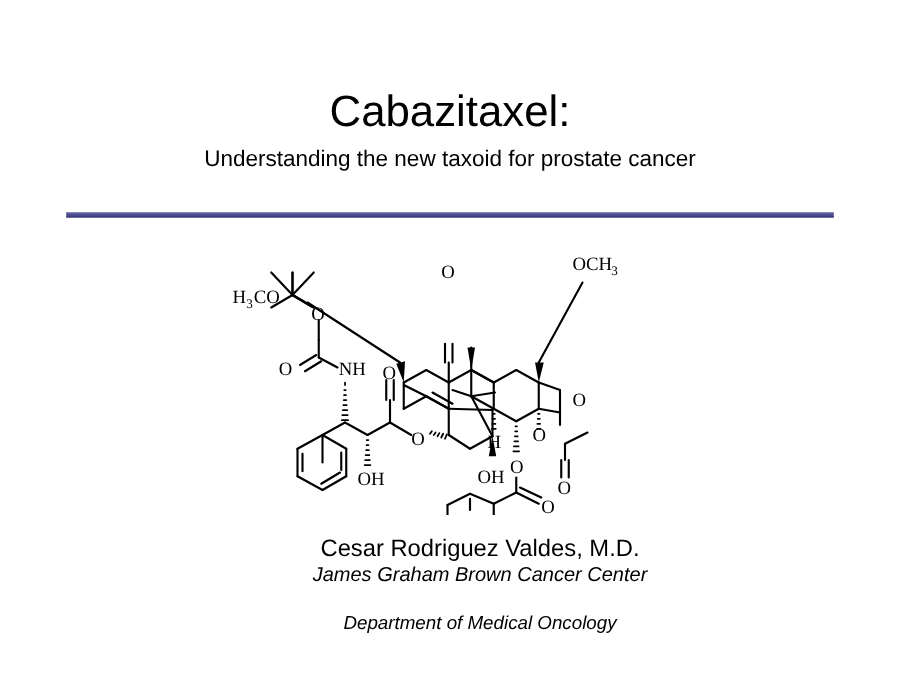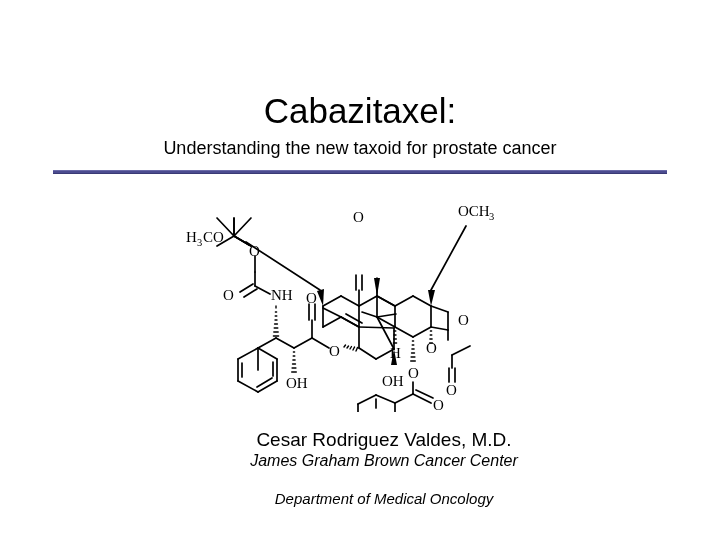--- a/index.html
+++ b/index.html
@@ -20,21 +20,21 @@
     inset: 0;
     width: 720px;
     height: 540px;
     background: #ffffff;
   }
 
   
   .title-block {
     position: absolute;
     left: 0;
-    top: 90px;
+    top: 69px;
     width: 720px;
     text-align: center;
   }
   .title-main {
     font-size: 35px;
     line-height: 42px;
     font-weight: 400;
     letter-spacing: 0px;
     color: #000000;
     white-space: nowrap;

